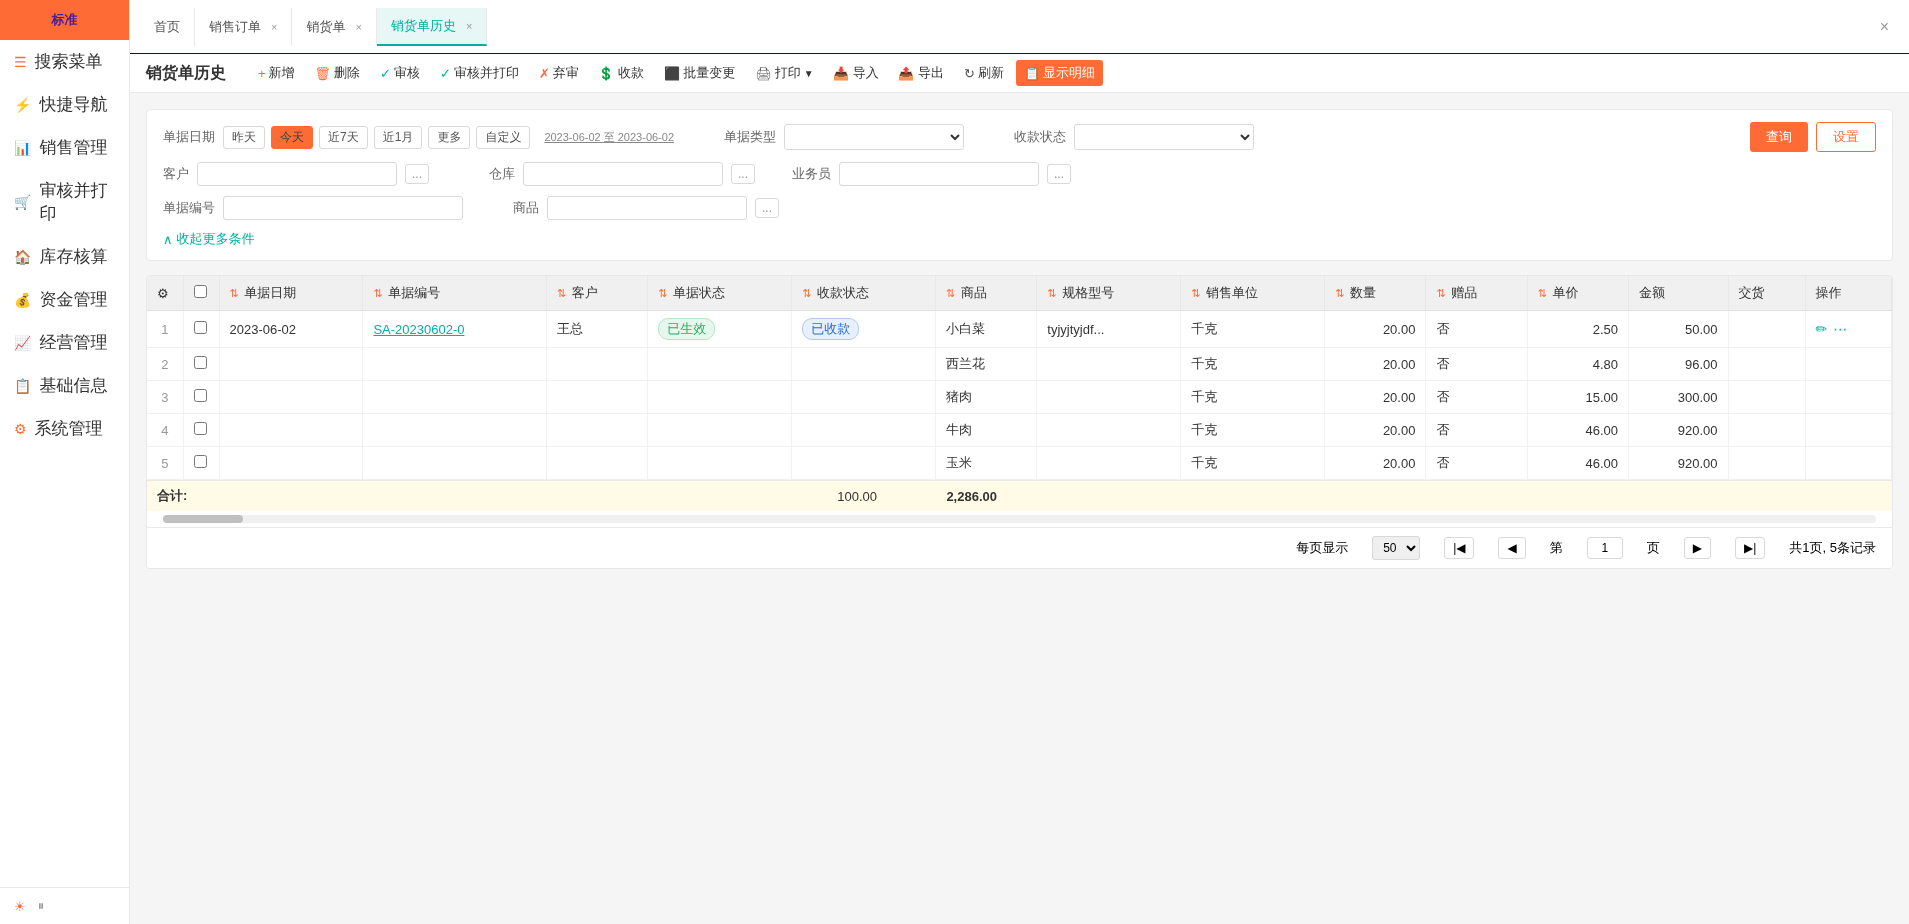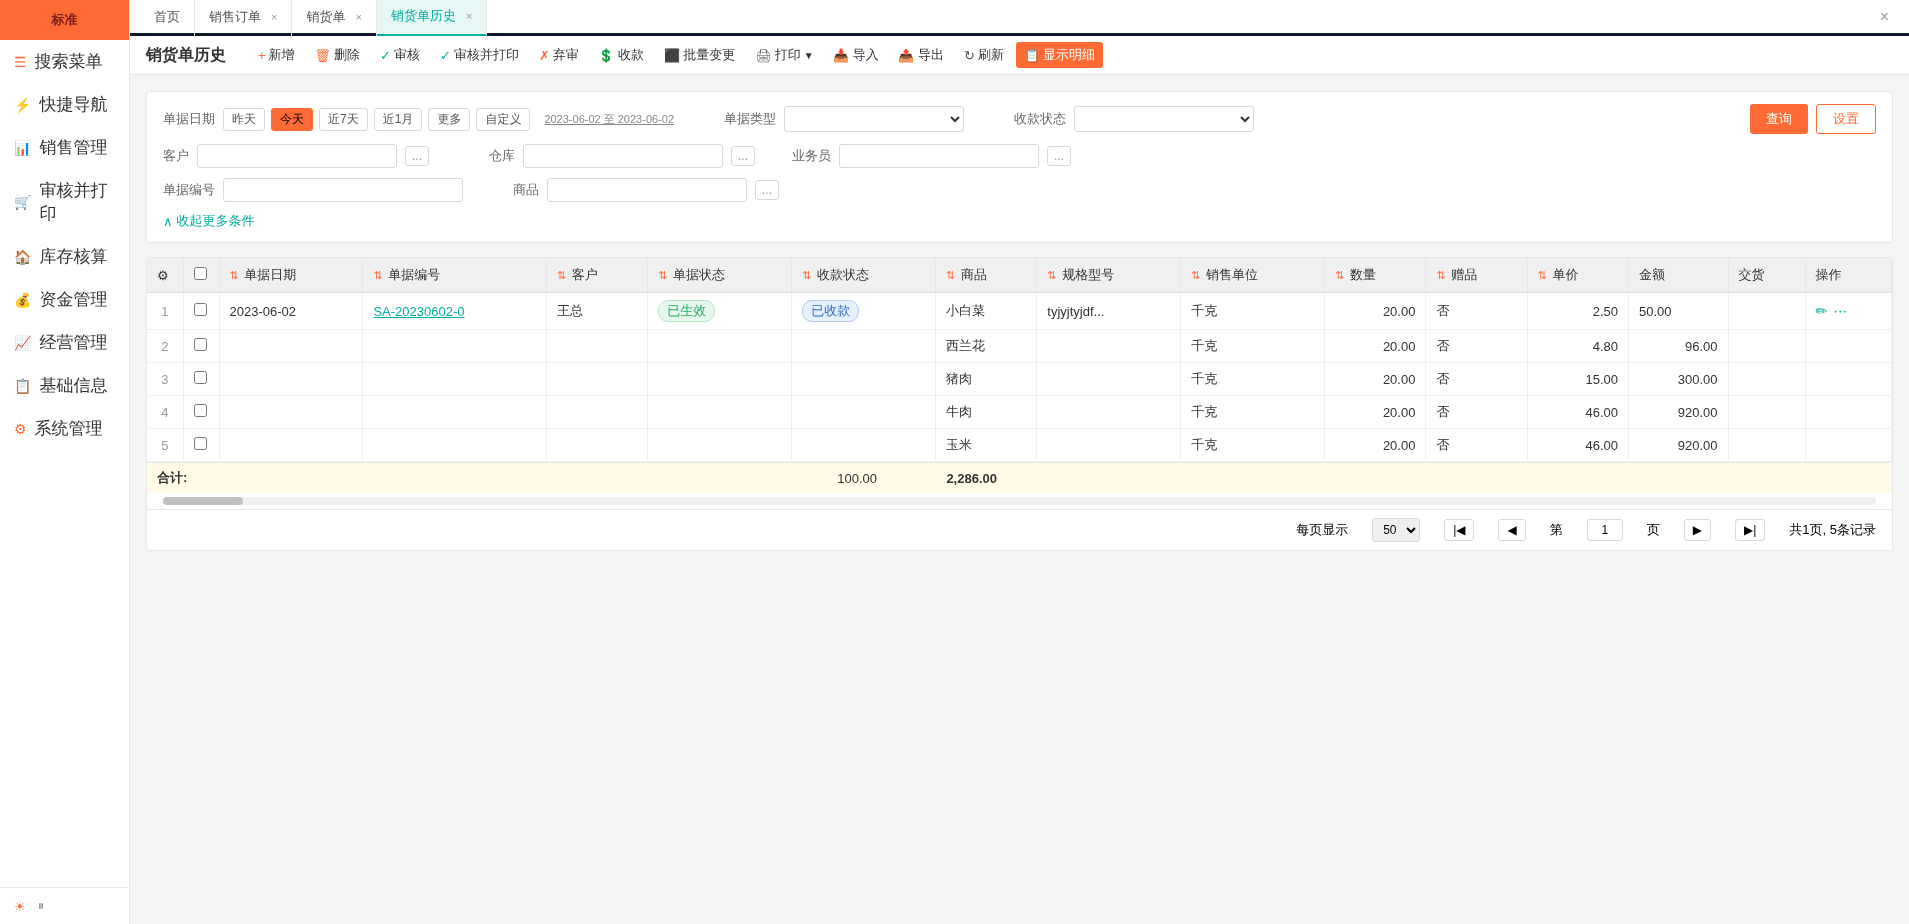--- a/index.html
+++ b/index.html
@@ -13,21 +13,21 @@
       display: flex;
       flex-direction: column;
       min-height: 924px;
     }
     .sidebar-logo {
       height: 40px;
       background: #ff6b35;
       display: flex;
       align-items: center;
       justify-content: center;
-      color: #7f1d1d;
+      color: #4c1d95;
       font-size: 14px;
       font-weight: bold;
     }
     .sidebar-item {
       display: flex;
       align-items: center;
       padding: 10px 14px;
       cursor: pointer;
       color: #333;
       gap: 8px;
@@ -49,23 +49,23 @@
       display: flex;
       flex-direction: column;
       overflow: hidden;
     }
 
     
     .tabs-bar {
       display: flex;
       align-items: center;
       background: #fff;
-      border-bottom: 3px solid #0f172a;
+      border-bottom: 1px solid #0f172a;
       padding: 0 10px;
-      height: 36px;
+      height: 54px;
     }
     .tab {
       display: flex;
       align-items: center;
       padding: 0 14px;
       height: 38px;
       cursor: pointer;
       color: #555;
       font-size: 13px;
       border-right: 1px solid #e8e8e8;
@@ -162,21 +162,21 @@
     }
     .date-tags { display: flex; gap: 6px; align-items: center; flex-wrap: wrap; }
     .date-tag {
       padding: 2px 8px;
       border-radius: 3px;
       cursor: pointer;
       font-size: 12px;
       color: #555;
       border: 1px solid #d9d9d9;
     }
-    .date-tag.active { background: #ff6b35; color: #000000; border-color: #ff6b35; }
+    .date-tag.active { background: #ff6b35; color: #404040; border-color: #ff6b35; }
     .date-range { font-size: 11px; color: #888; margin-left: 6px; text-decoration: underline; }
     .ellipsis-btn {
       border: 1px solid #d9d9d9;
       background: #fff;
       padding: 2px 6px;
       border-radius: 3px;
       cursor: pointer;
       color: #999;
       font-size: 12px;
     }
@@ -591,21 +591,21 @@
             </td>
             <td>
               <span class="badge badge-blue">已收款</span>
             </td>
             <td>小白菜</td>
             <td>tyjyjtyjdf...</td>
             <td>千克</td>
             <td style="text-align:right;">20.00</td>
             <td>否</td>
             <td style="text-align:right;">2.50</td>
-            <td style="">50.00</td>
+            <td style="text-align:right;">50.00</td>
             <td></td>
             <td>
               <div class="action-icons">
                 <span class="action-icon">✏</span>
                 <span class="action-icon">⋯</span>
               </div>
             </td>
           </tr>
 
           <tr>

